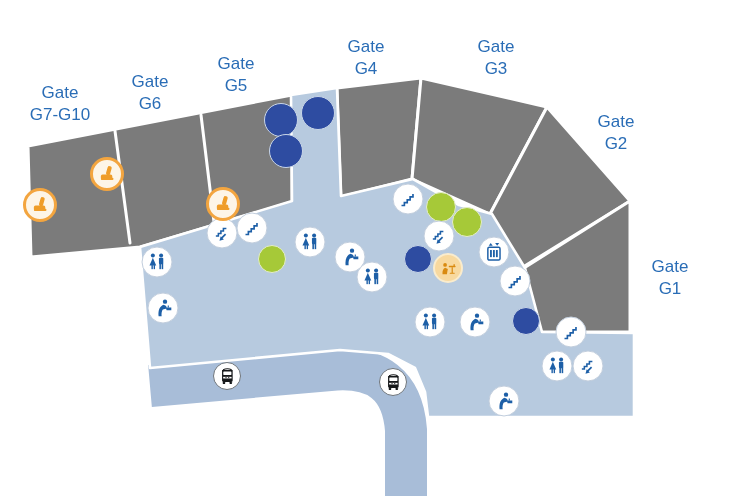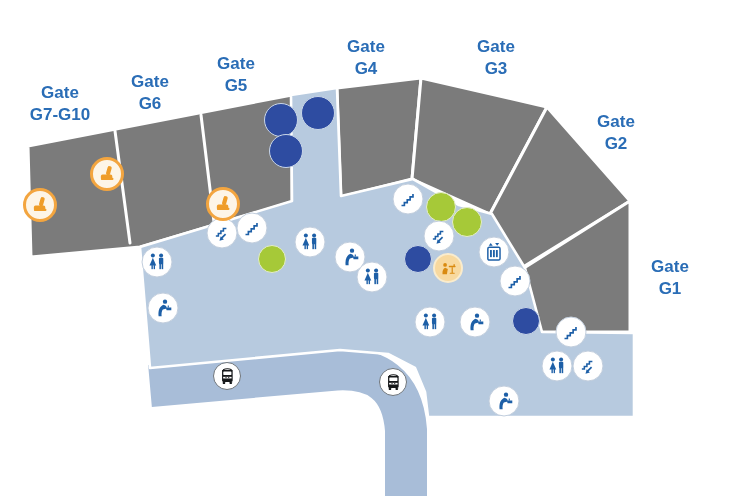--- a/index.html
+++ b/index.html
@@ -11,21 +11,21 @@
     --seating-orange:#f3a53f; --gate-label-blue:#2a6db6;
   }
   svg.terrain{position:absolute;left:0;top:0;width:732px;height:496px;display:block;}
   .pier{fill:var(--terminal-gray);stroke:#fff;stroke-width:3;stroke-linejoin:round;}
   .sep{stroke:#fff;stroke-width:3;stroke-linecap:round;}
   .concourse{fill:var(--concourse-blue);stroke:#fff;stroke-width:2.6;stroke-linejoin:round;}
   .walkway{stroke:var(--walkway-blue);stroke-width:42;fill:none;}
   .layer{position:absolute;left:0;top:0;width:100%;height:100%;}
   .gate-label{
     position:absolute;transform:translate(-50%,-50%);text-align:center;
-    color:var(--gate-label-blue);font-size:17px;font-weight:bold;line-height:1.32;
+    color:var(--gate-label-blue);font-size:17px;font-weight:normal;line-height:1.32;
     white-space:nowrap;
   }
   .gate-label span{display:block;}
   .marker{
     position:absolute;transform:translate(-50%,-50%);border-radius:50%;
     display:flex;align-items:center;justify-content:center;box-sizing:border-box;
   }
   .marker svg{width:72%;height:72%;display:block;}
   .m-amenity{background:#fff;border:1px solid #c2cedd;color:var(--amenity-icon-blue);}
   .m-bus{background:#fff;border:1.5px solid #6f757b;color:#16181a;}

